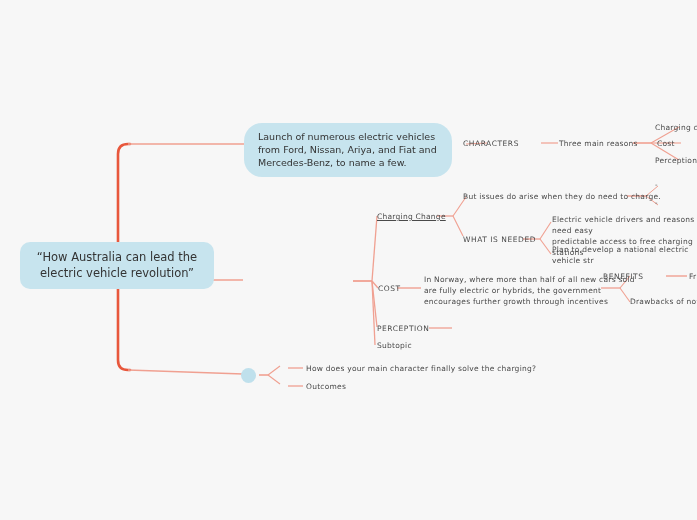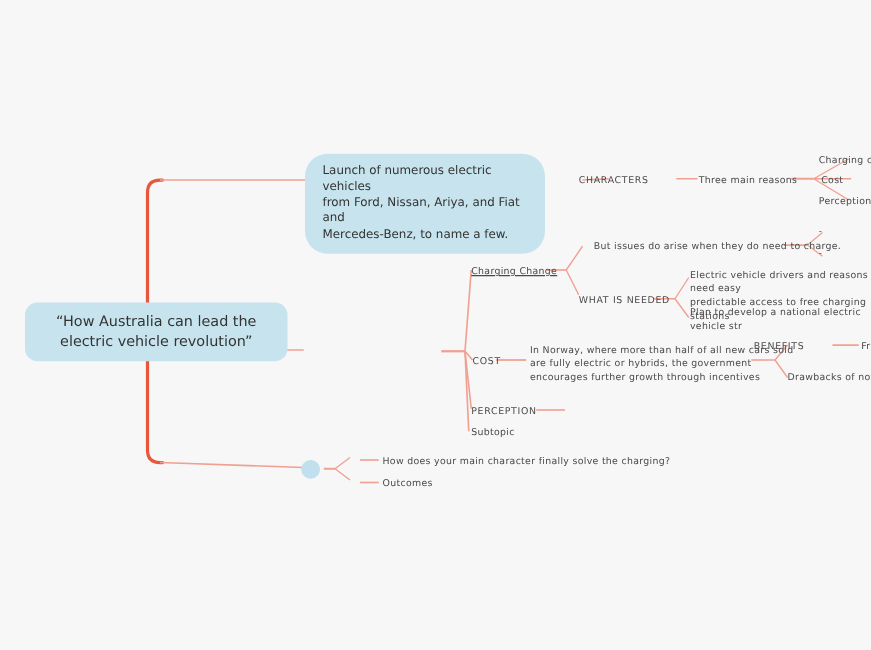--- a/index.html
+++ b/index.html
@@ -137,41 +137,41 @@
 
     <path d="M 429 328 L 452 328" fill="none" stroke="#f0a091" stroke-width="1.3"></path>
 
     <path d="M 259 375 L 268 375" fill="none" stroke="#f0a091" stroke-width="1.6"></path>
     <path d="M 268 375 L 280 366" fill="none" stroke="#f0a091" stroke-width="1.1"></path>
     <path d="M 268 375 L 280 384" fill="none" stroke="#f0a091" stroke-width="1.1"></path>
     <path d="M 288 368 L 303 368" fill="none" stroke="#f0a091" stroke-width="1.3"></path>
     <path d="M 288 386 L 303 386" fill="none" stroke="#f0a091" stroke-width="1.3"></path>
   </svg>
 
-  <div class="node bubble central" style="left:20px; top:242px; width:210px;">“How Australia can lead the
+  <div class="node bubble central" style="left:20px; top:242px; width:194px;">“How Australia can lead the
 electric vehicle revolution”</div>
 
-  <div class="node bubble topnode" style="left:244px; top:123px; width:192px;">Launch of numerous electric vehicles
+  <div class="node bubble topnode" style="left:244px; top:123px; width:208px;">Launch of numerous electric vehicles
 from Ford, Nissan, Ariya, and Fiat and
 Mercedes-Benz, to name a few.</div>
 
   <div class="label caps" style="left:463px; top:139px;">CHARACTERS</div>
 
   <div class="label" style="left:559px; top:139px;">Three main reasons</div>
 
   <div class="label" style="left:655px; top:123px;">Charging ch</div>
 
   <div class="label" style="left:657px; top:139px;">Cost</div>
 
   <div class="label" style="left:655px; top:156px;">Perception</div>
 
 
   <div class="label" style="left:377px; top:212px;text-decoration:underline;">Charging Change</div>
 
-  <div class="label" style="left:464px; top:192px;padding-left:11px;">But issues do arise when they do need to charge.</div>
+  <div class="label" style="left:452px; top:192px;padding-left:11px;">But issues do arise when they do need to charge.</div>
 
   <div class="label tiny" style="left:655px; top:180px;">-</div>
 
   <div class="label tiny" style="left:655px; top:198px;">-</div>
 
   <div class="label caps" style="left:463px; top:235px;">WHAT IS NEEDED</div>
 
   <div class="label multi" style="left:552px; top:215px;">Electric vehicle drivers and reasons need easy
 predictable access to free charging stations</div>
 

